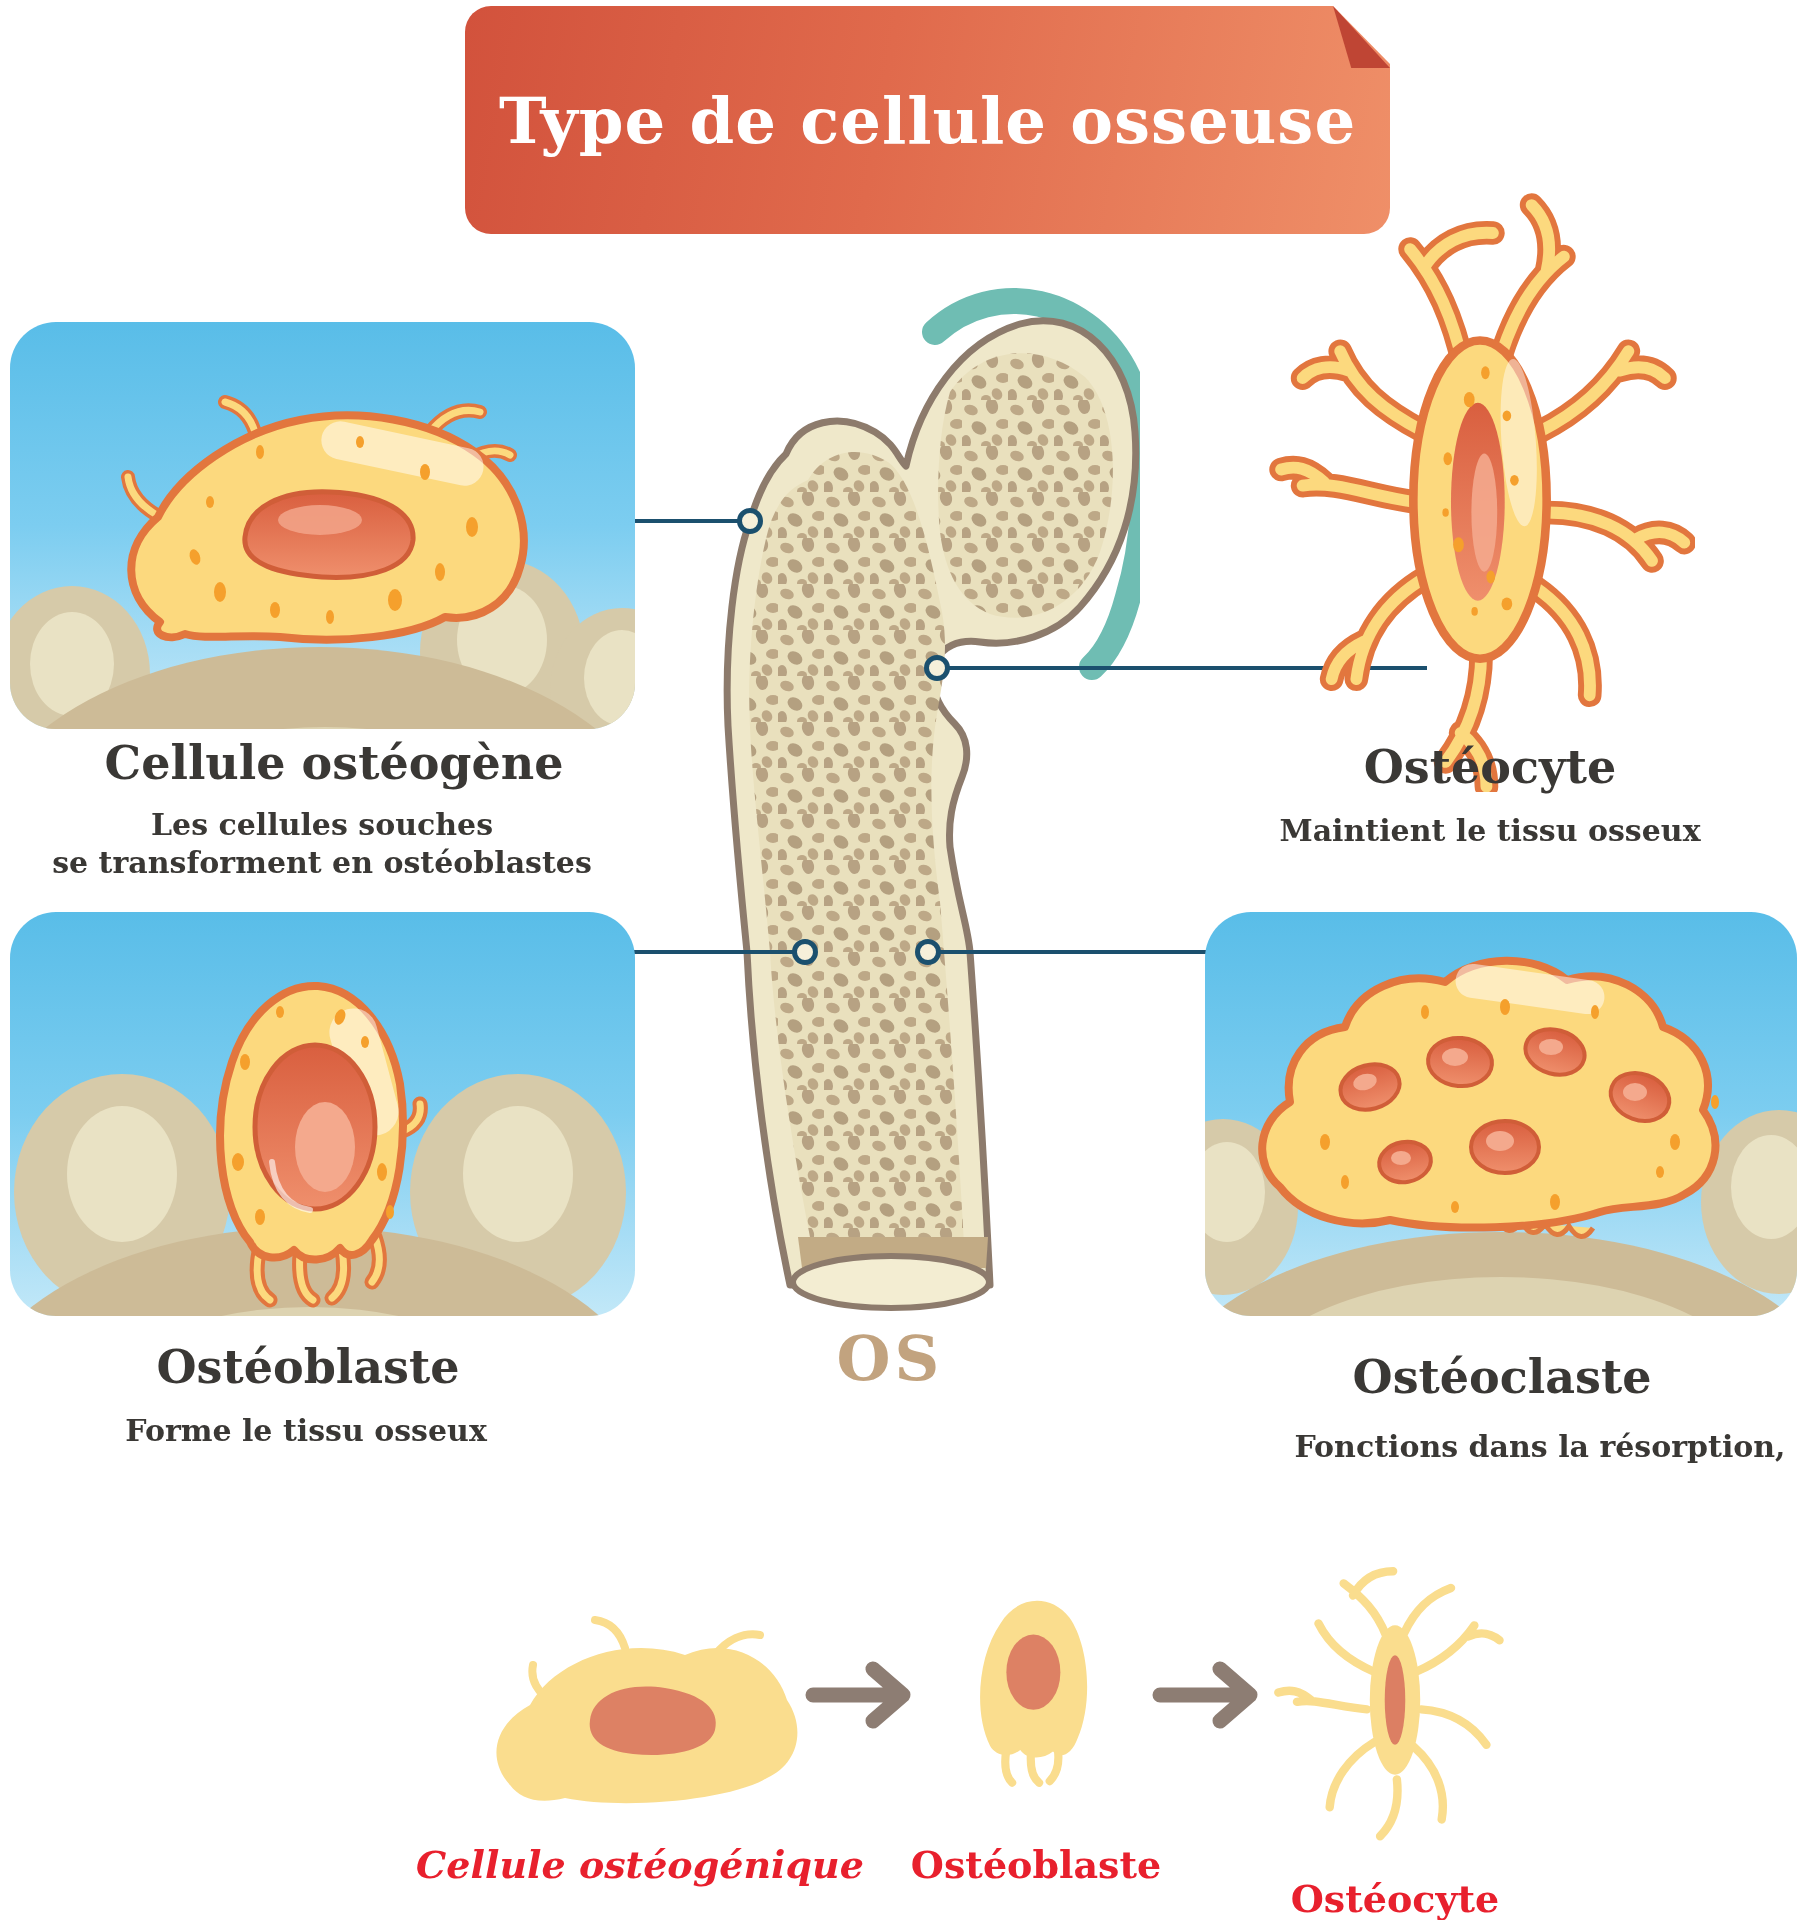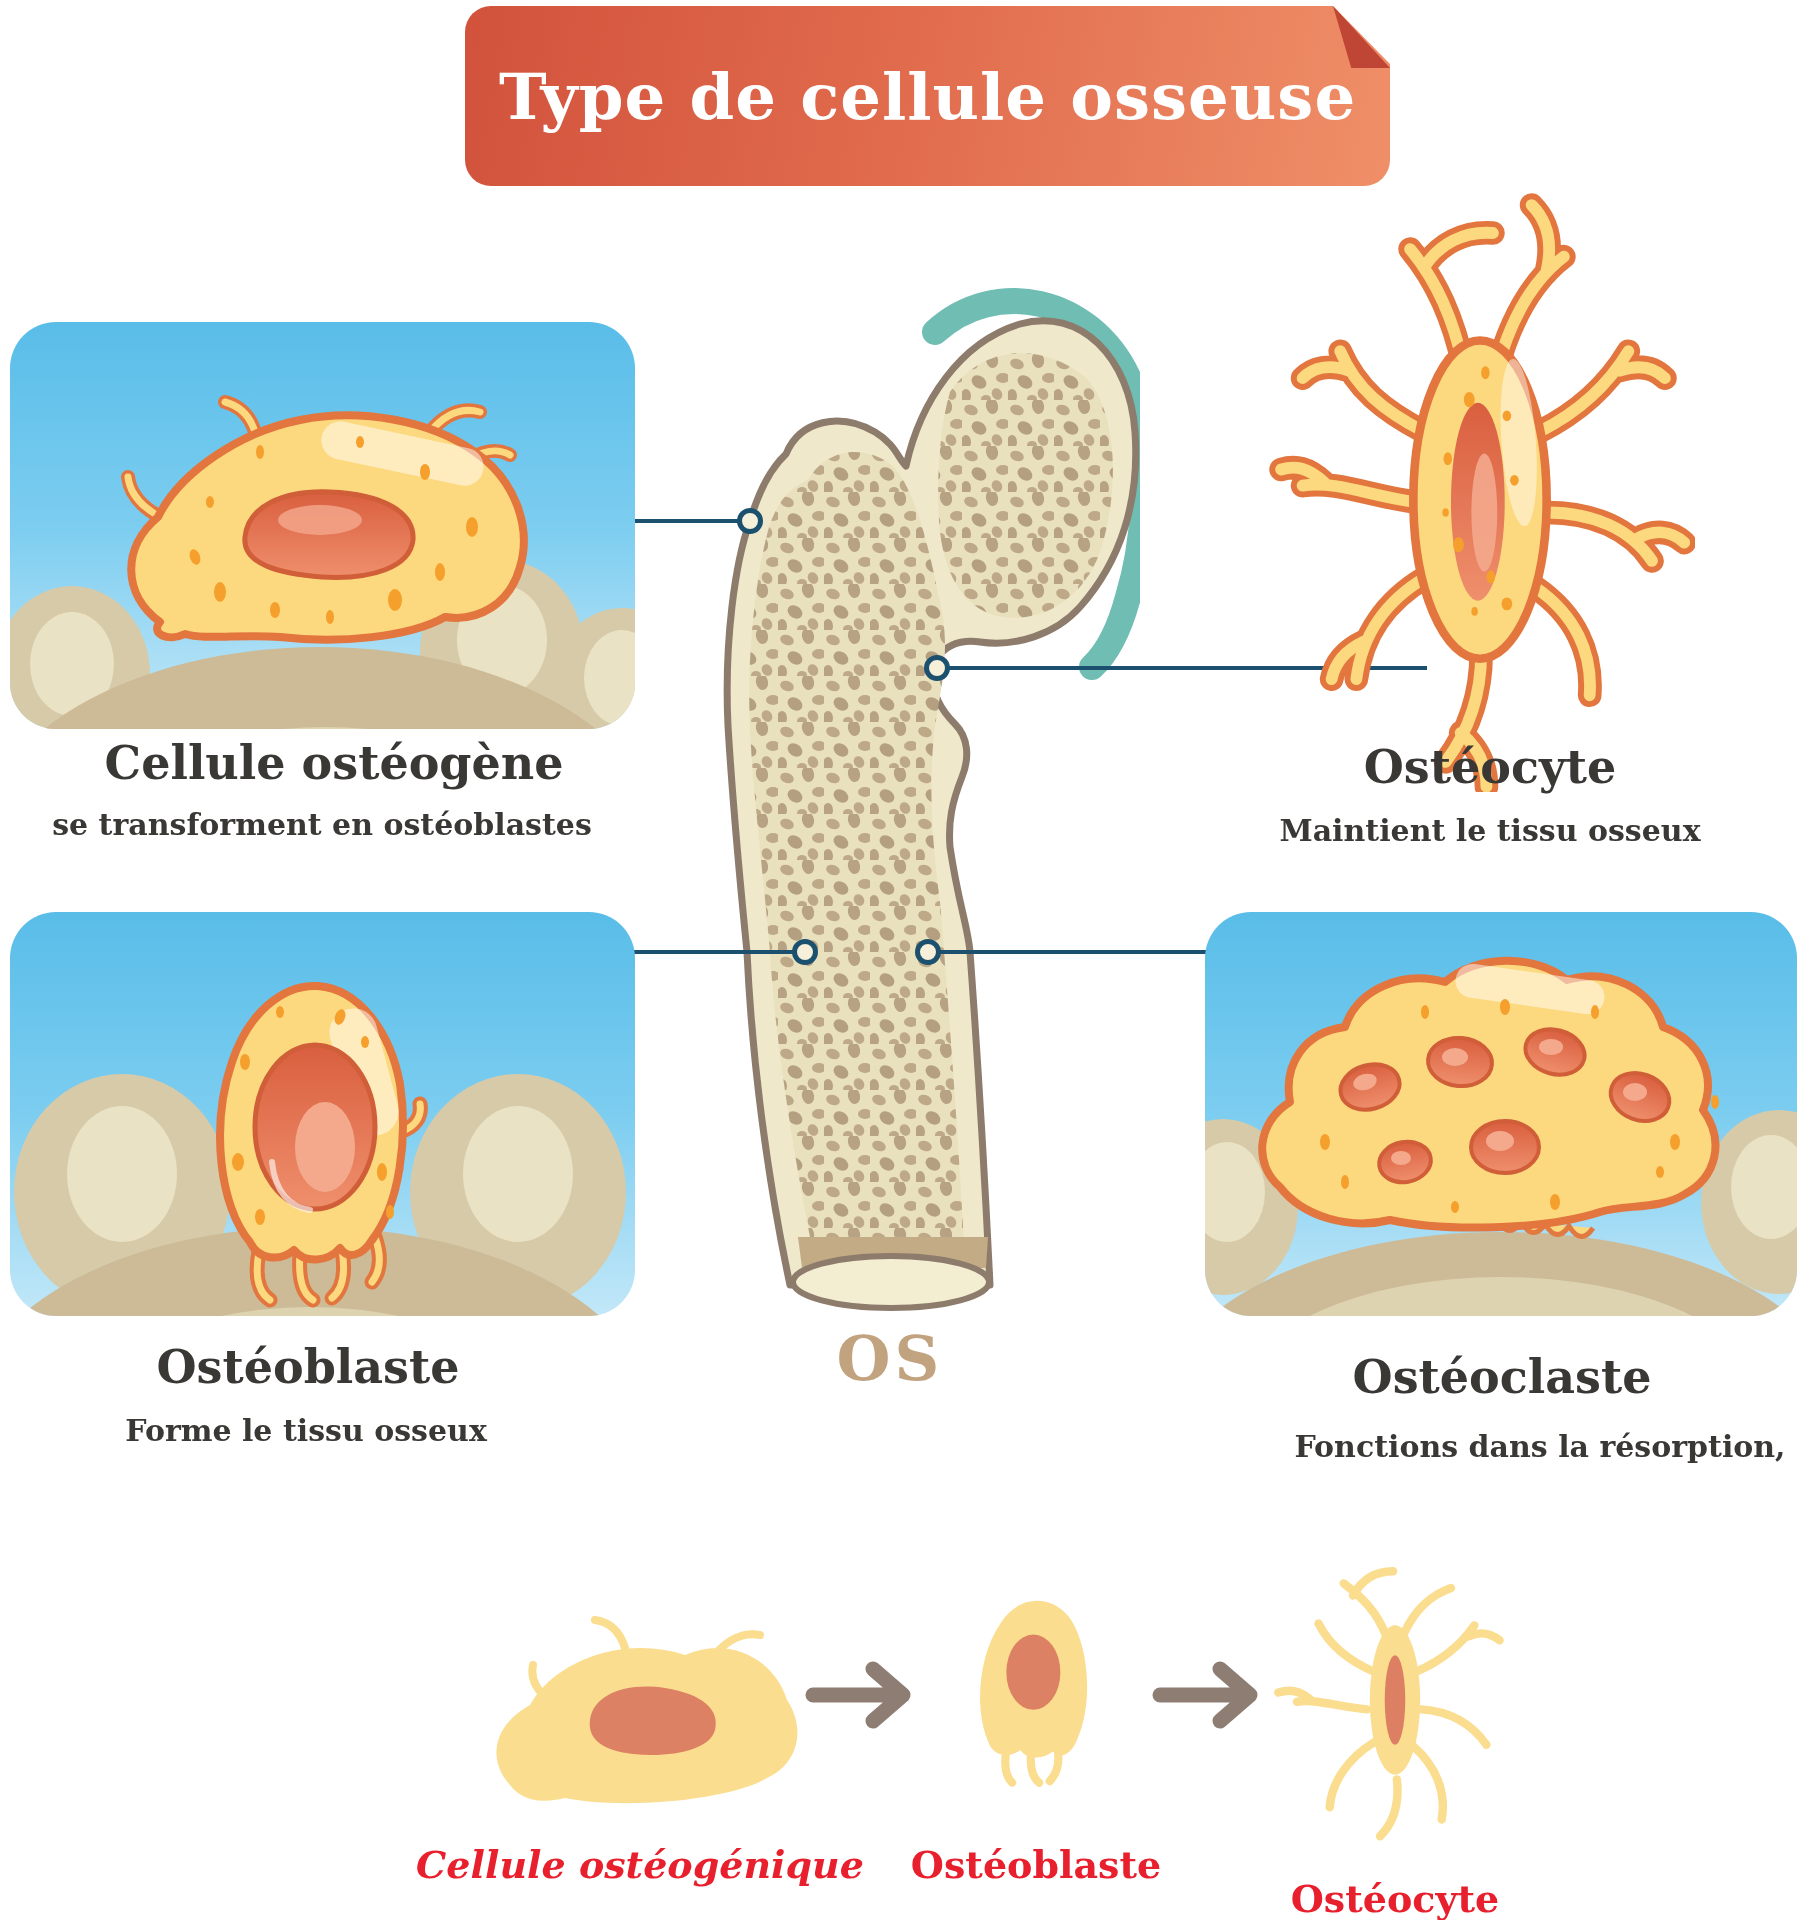--- a/index.html
+++ b/index.html
@@ -3,21 +3,21 @@
 <meta charset="utf-8">
 <style>
   html,body{margin:0;padding:0;}
   body{
     width:1819px;height:1920px;position:relative;background:#ffffff;overflow:hidden;
     font-family:"DejaVu Serif","Liberation Serif",serif;
   }
   .abs{position:absolute;}
   
   .banner{
-    position:absolute;left:465px;top:6px;width:925px;height:180px;
+    position:absolute;left:465px;top:6px;width:925px;height:228px;
     border-radius:26px;
     background:linear-gradient(100deg,#d2523c 0%,#e06a4c 45%,#ef8f68 100%);
     clip-path:polygon(0 0,868px 0,925px 58px,925px 100%,0 100%);
     display:flex;align-items:center;justify-content:center;
   }
   .banner-title{color:#ffffff;font-size:64px;font-weight:700;letter-spacing:1px;}
   .banner-fold{
     position:absolute;left:1333px;top:6px;width:57px;height:62px;
     background:#bf4534;clip-path:polygon(0 0,100% 100%,32% 100%);
   }
@@ -338,20 +338,21 @@
     <ellipse cx="180" cy="330" rx="5" ry="7"></ellipse>
     <ellipse cx="210" cy="360" rx="4" ry="6"></ellipse>
     <ellipse cx="225" cy="385" rx="5" ry="6"></ellipse>
     <ellipse cx="195" cy="392" rx="3" ry="4"></ellipse>
     <ellipse cx="168" cy="300" rx="3" ry="4"></ellipse>
   </g>
 </svg>
 
 <div class="heading" style="left:325px;top:736px;margin-left:9px;">Cellule ostéogène</div>
 <div class="sub" style="left:322px;top:806px;">
+  <div>Les cellules souches</div>
   <div>se transforment en ostéoblastes</div>
 </div>
 
 <div class="heading" style="left:1490px;top:740px;">Ostéocyte</div>
 <div class="sub" style="left:1490px;top:812px;">Maintient le tissu osseux</div>
 
 <div class="heading" style="left:308px;top:1340px;">Ostéoblaste</div>
 <div class="sub" style="left:306px;top:1412px;">Forme le tissu osseux</div>
 
 <div class="heading" style="left:1502px;top:1350px;">Ostéoclaste</div>

